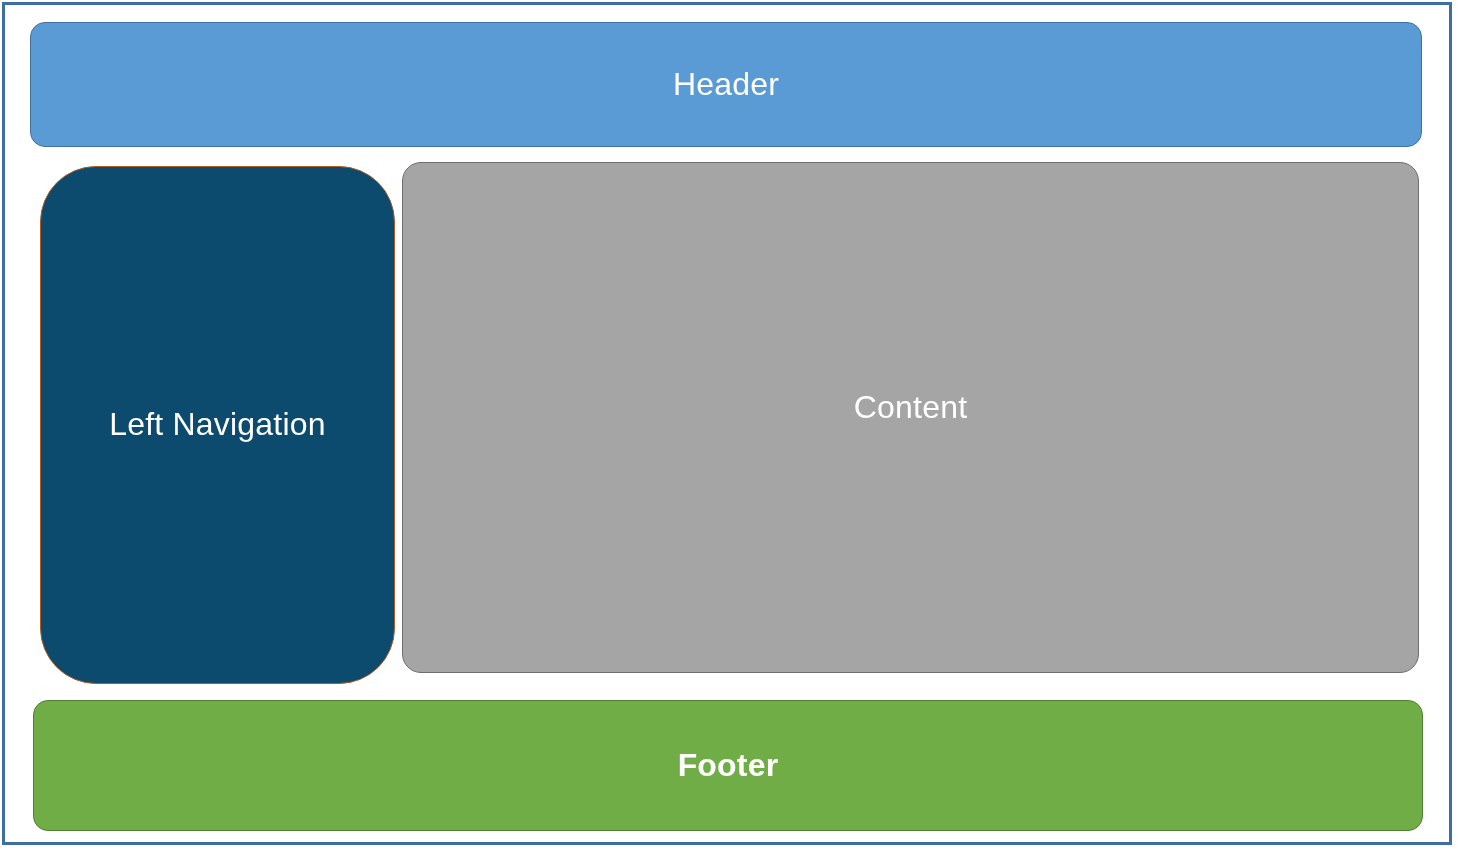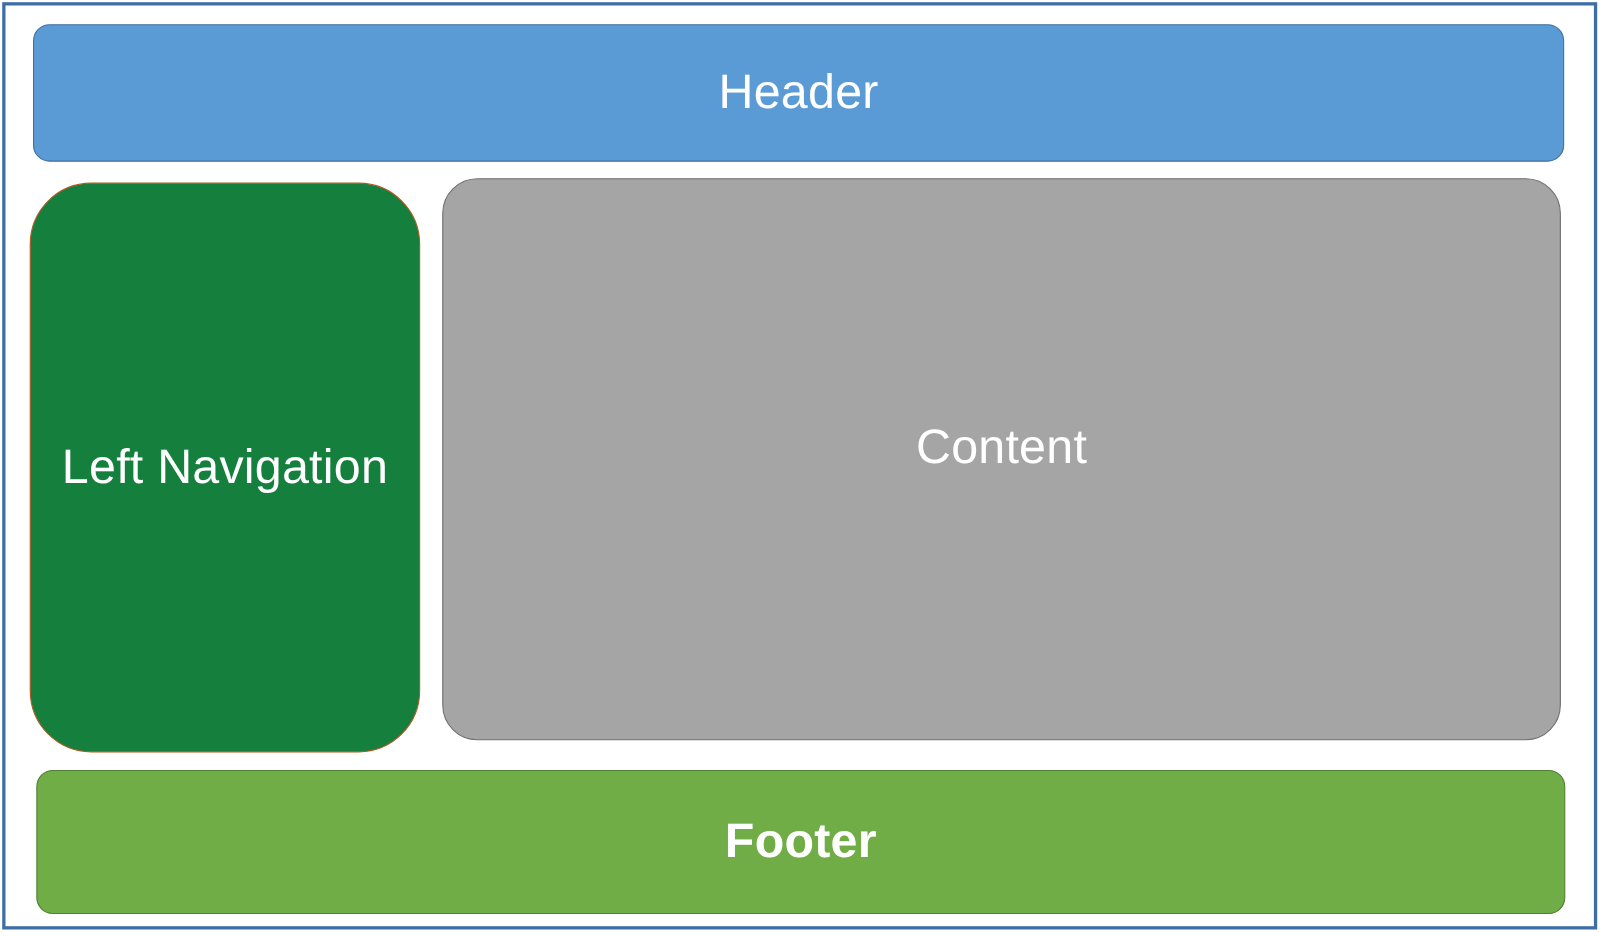--- a/index.html
+++ b/index.html
@@ -31,59 +31,59 @@
     pointer-events: none;
   }
 
   .block {
     position: absolute;
     box-sizing: border-box;
     display: flex;
     align-items: center;
     justify-content: center;
     color: #ffffff;
-    font-size: 44px;
+    font-size: 32px;
     font-weight: 400;
     line-height: 1.1;
     letter-spacing: 0.2px;
     text-align: center;
     white-space: nowrap;
   }
 
   
   .header-block {
     left: 30px;
     top: 22px;
     width: 1392px;
     height: 125px;
     background: #5b9bd5;
     border: 1px solid #41719c;
     border-radius: 15px;
   }
 
   
   .leftnav-block {
-    left: 27px;
+    left: 40px;
     top: 166px;
     width: 355px;
     height: 518px;
-    background: #15803d;
+    background: #0c4a6e;
     border: 1px solid #ae5a21;
     border-radius: 56px;
   }
 
   
   .content-block {
     left: 402px;
     top: 162px;
     width: 1017px;
     height: 511px;
     background: #a5a5a5;
     border: 1px solid #6e6e6e;
-    border-radius: 32px;
+    border-radius: 19px;
   }
   
   .content-block .block-label {
     transform: translateY(-10px);
   }
 
   
   .footer-block {
     left: 33px;
     top: 700px;

